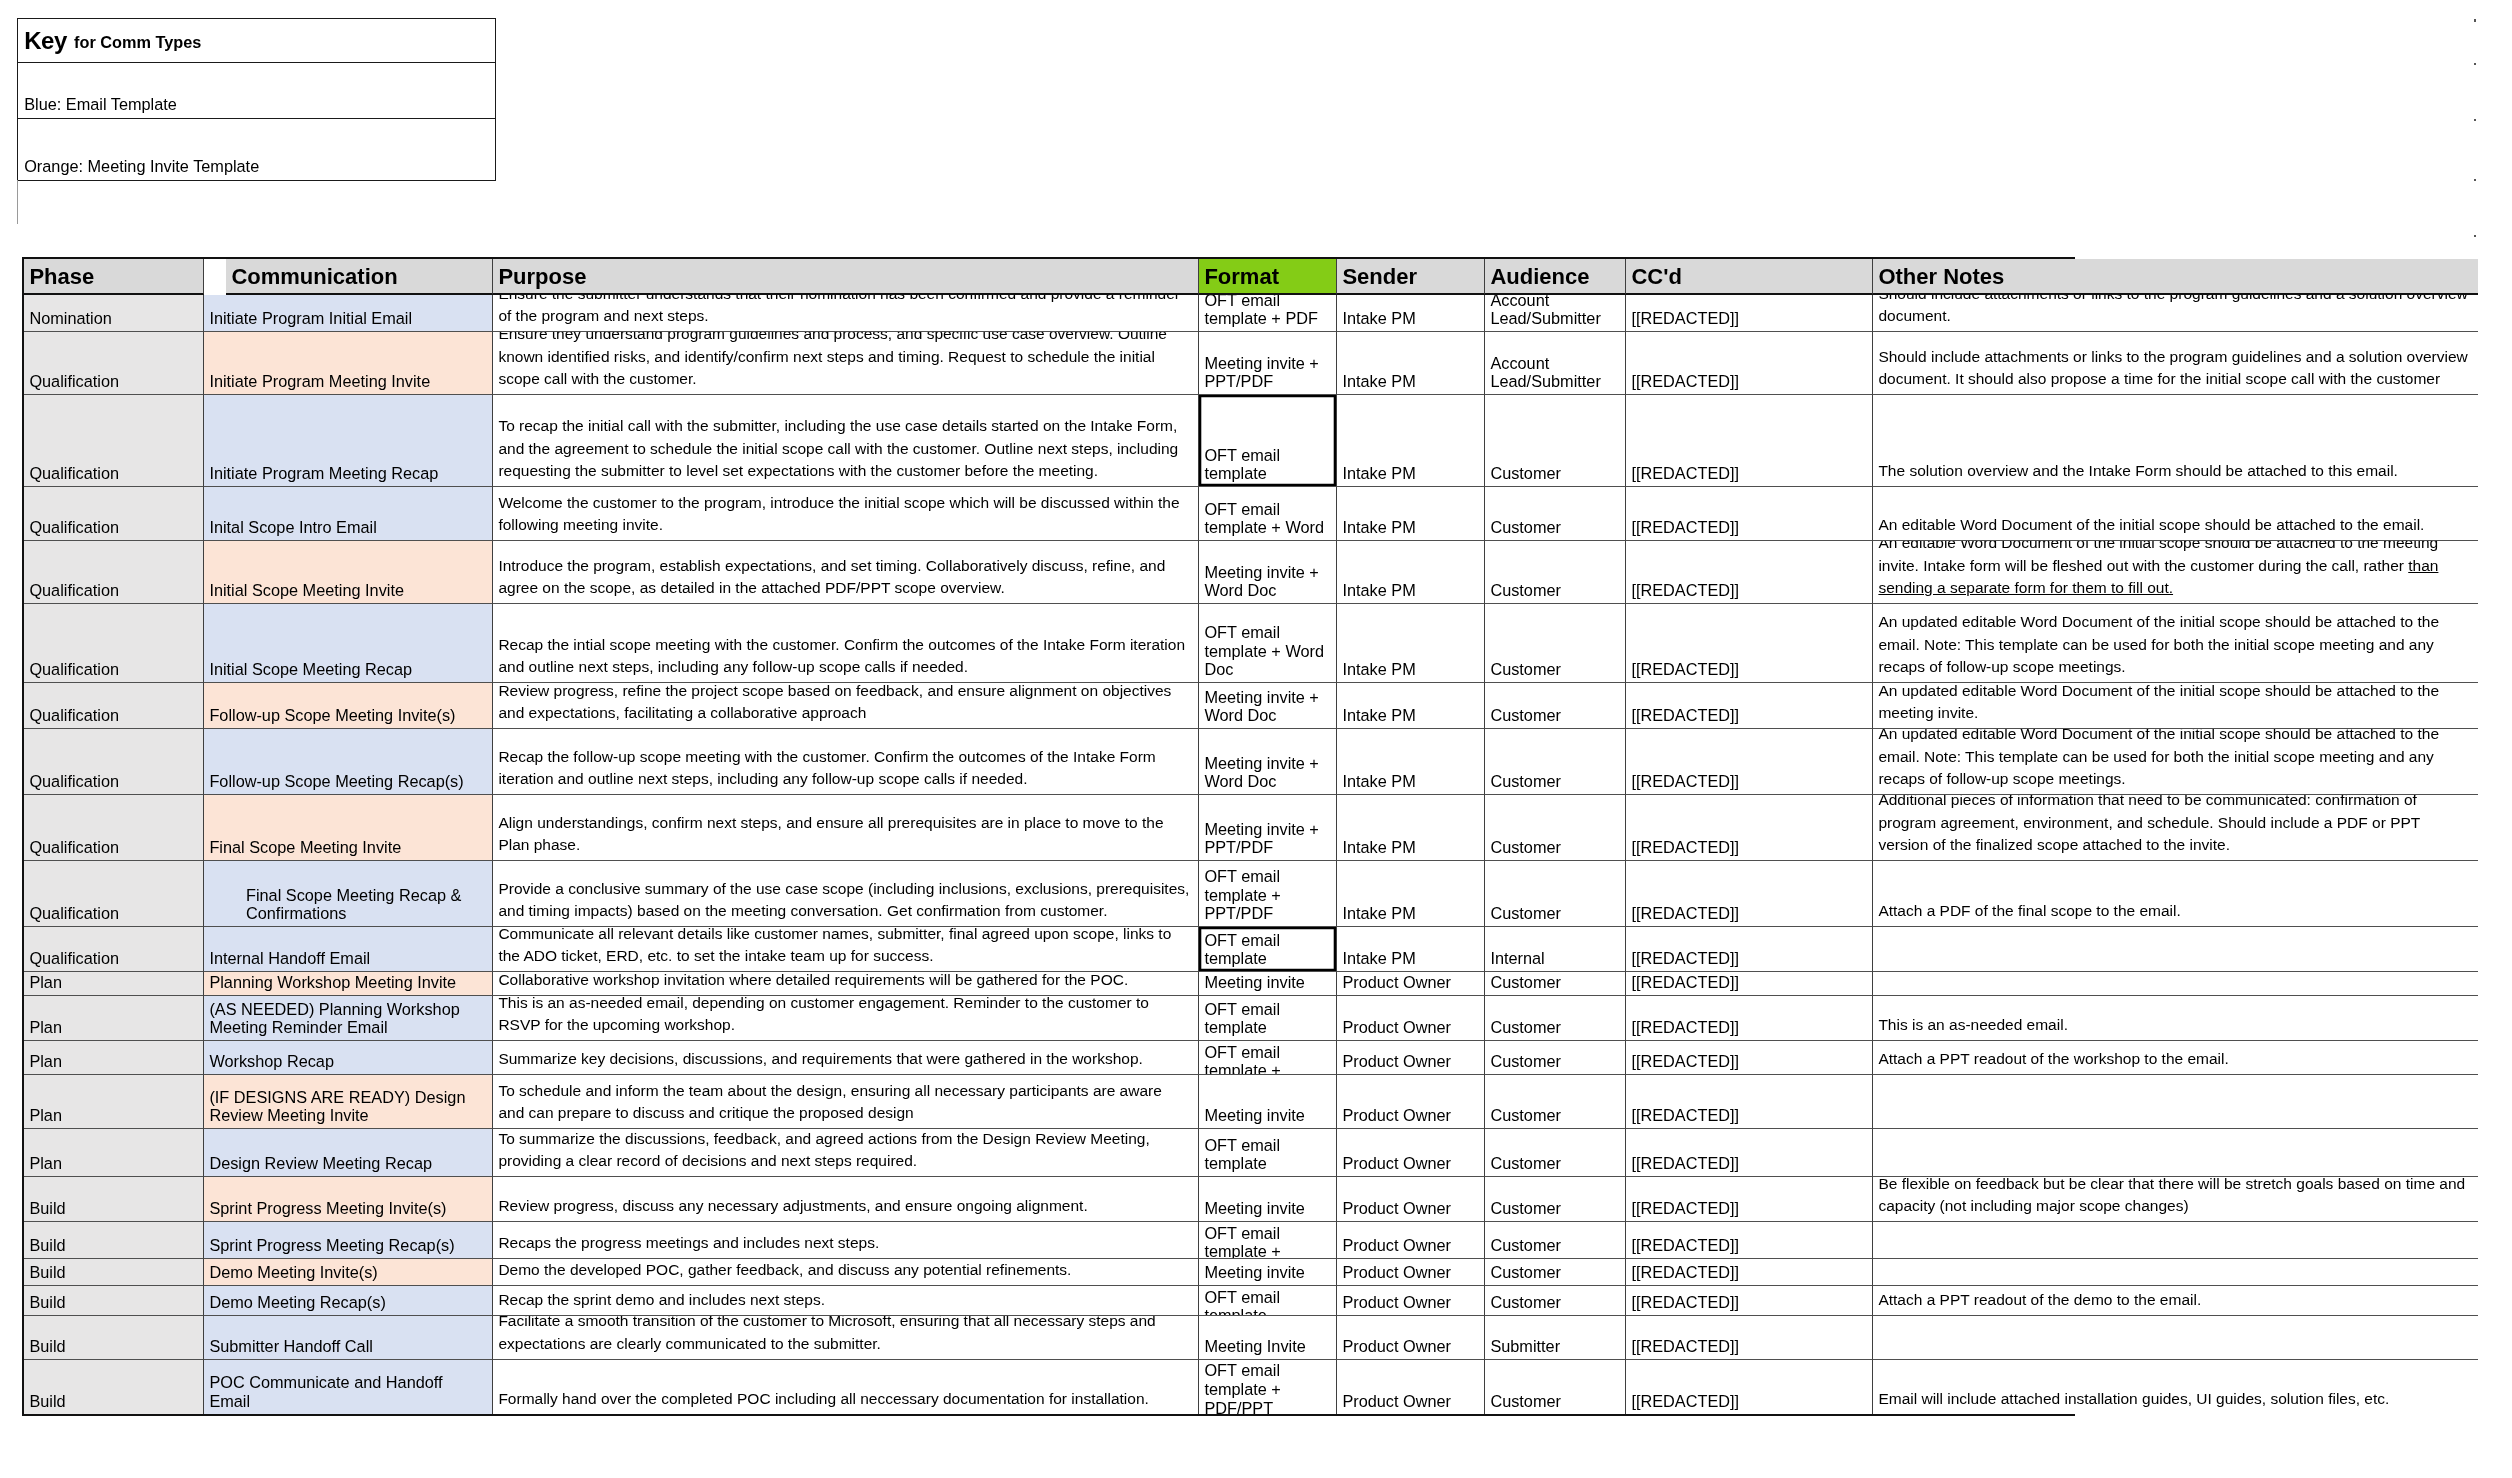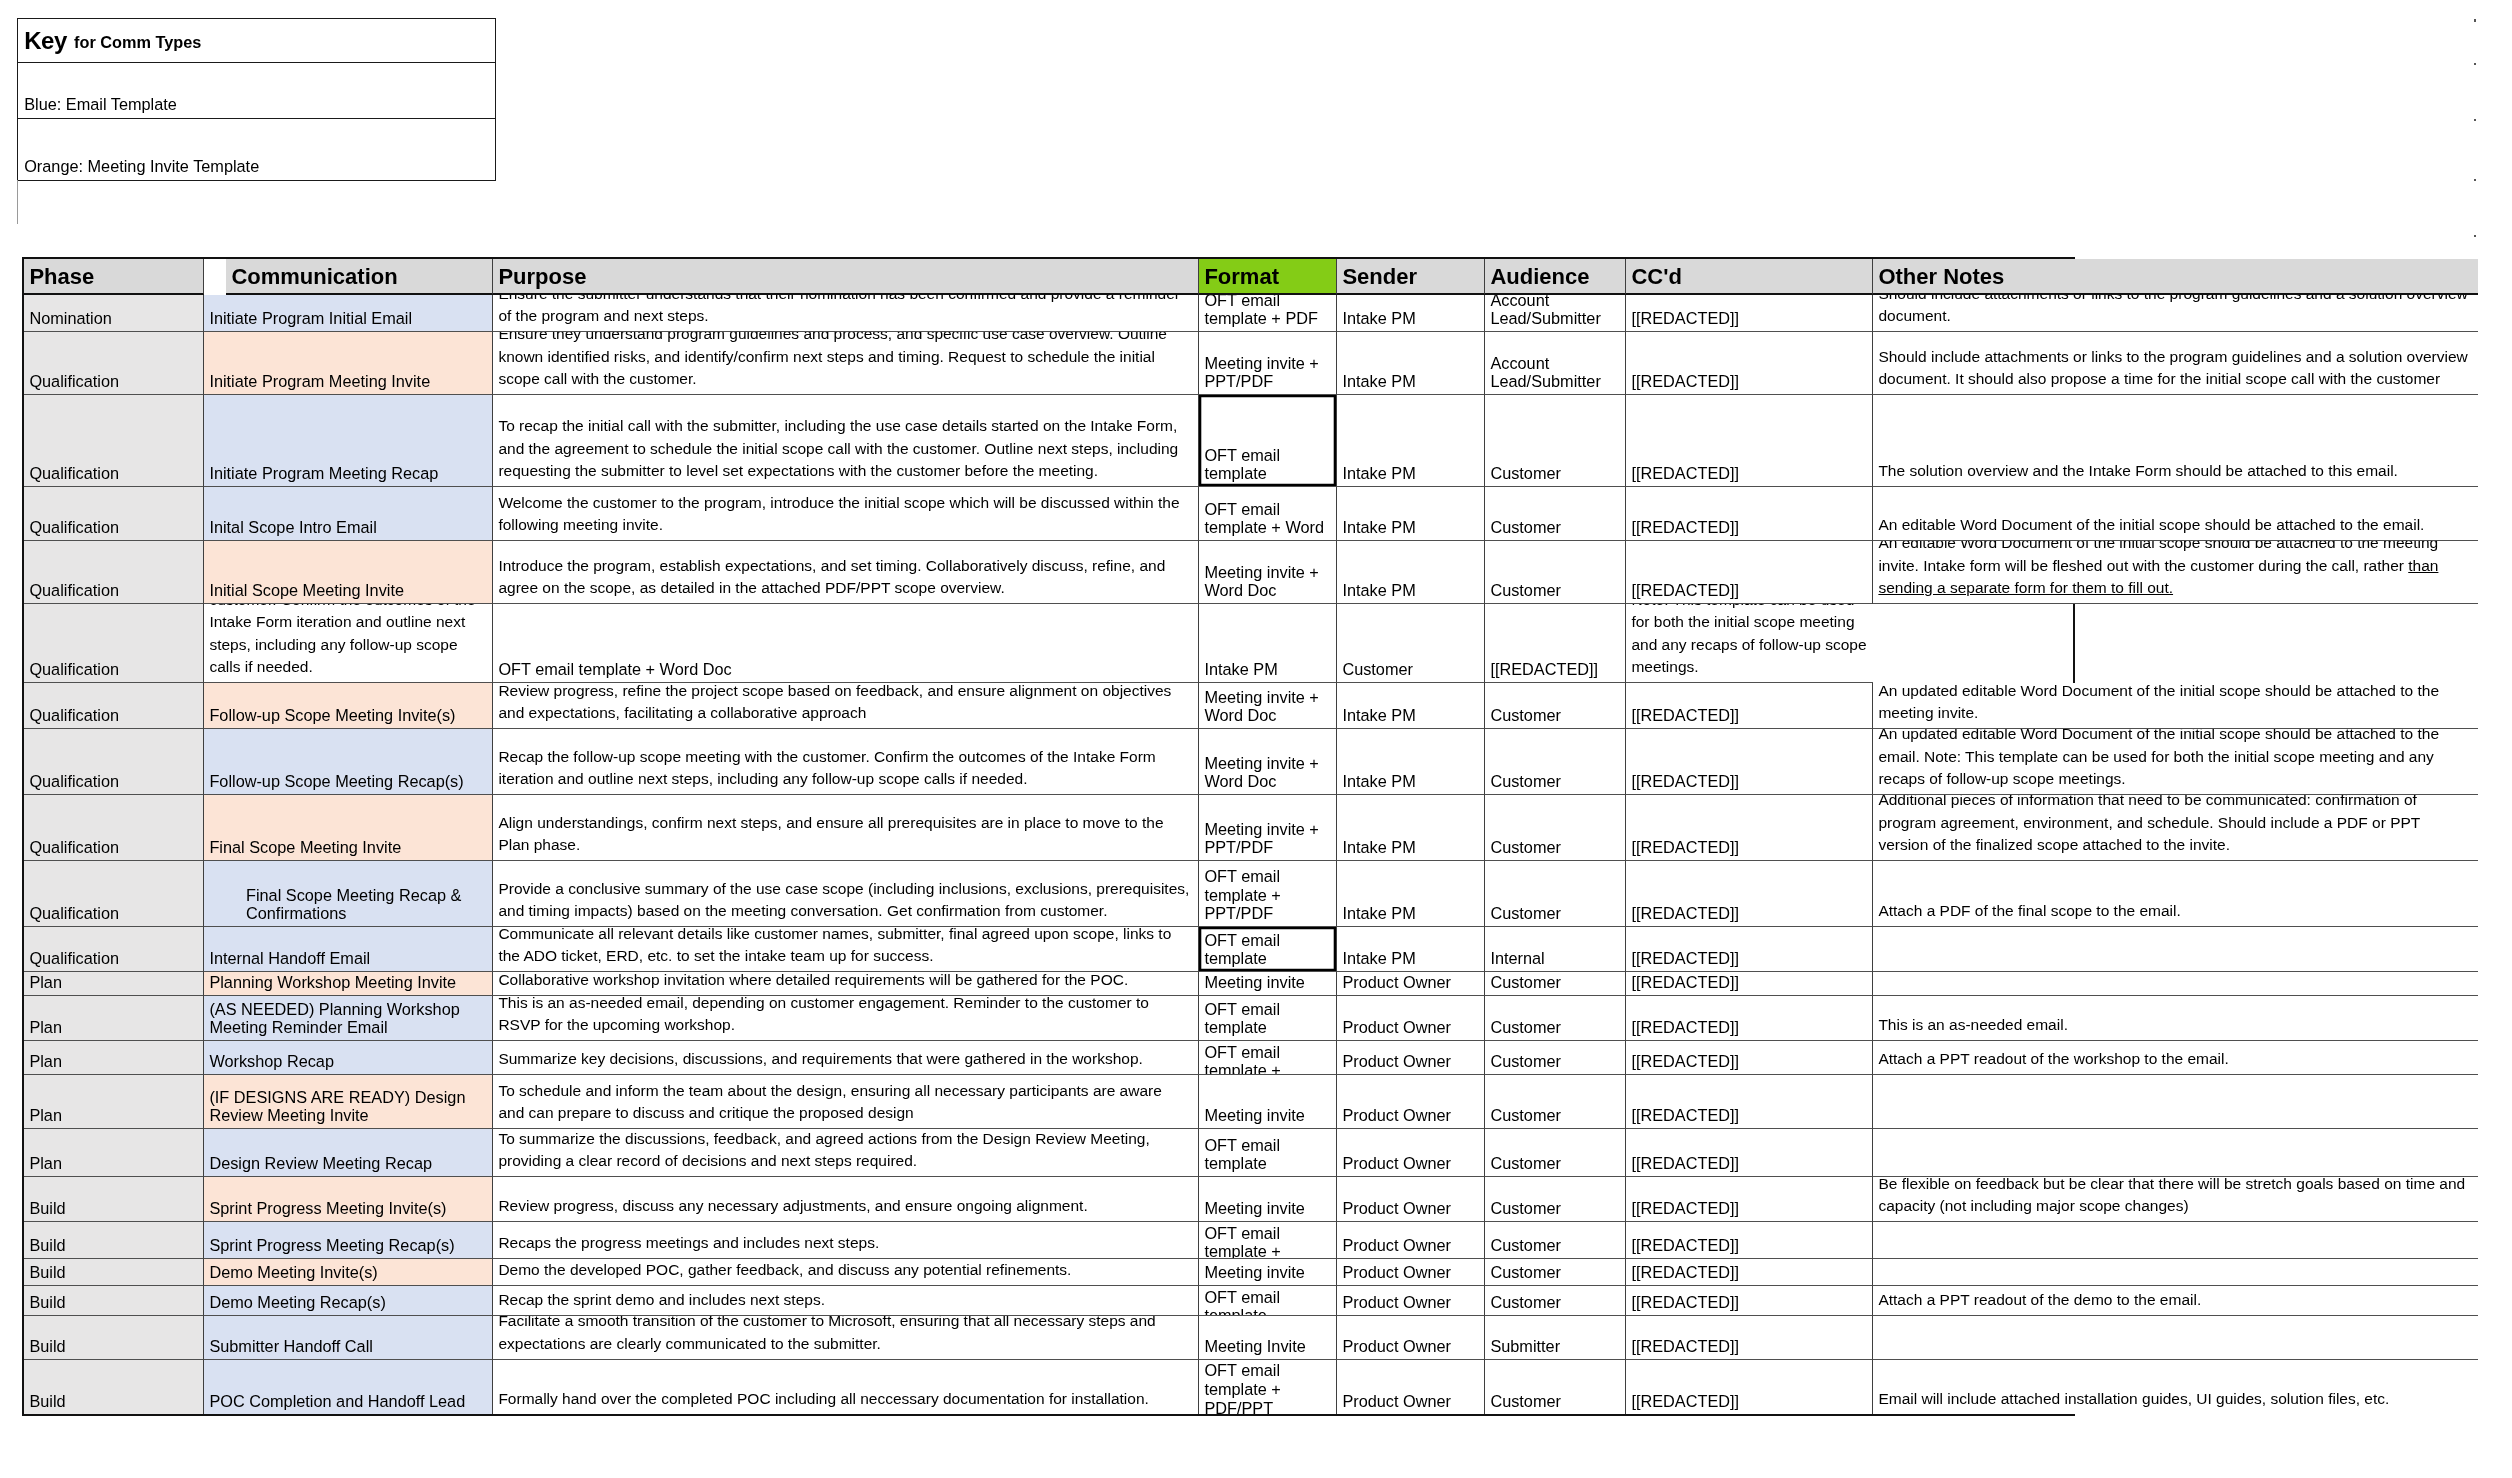--- a/index.html
+++ b/index.html
@@ -116,20 +116,21 @@
       <div class="cell">Meeting invite + Word Doc</div>
       <div class="cell">Intake PM</div>
       <div class="cell">Customer</div>
       <div class="cell">[[REDACTED]]</div>
       <div class="cell notes">
         <div><span>An editable Word Document of the initial scope should be attached to the meeting invite. Intake form will be fleshed out with the customer during the call, rather </span><span class="underline">than sending a separate form for them to fill out.</span></div>
       </div>
     </div>
     <div class="row" style="grid-template-columns: 180px 289px 706px 138px 148px 141px 247px 605px; height: 79px;">
       <div class="cell" style="background: rgb(231, 230, 230);">Qualification</div>
+      <div class="cell" style="background: rgb(217, 225, 242);">Initial Scope Meeting Recap</div>
       <div class="cell purpose">Recap the intial scope meeting with the customer. Confirm the outcomes of the Intake Form iteration and outline next steps, including any follow-up scope calls if needed.</div>
       <div class="cell">OFT email template + Word Doc</div>
       <div class="cell">Intake PM</div>
       <div class="cell">Customer</div>
       <div class="cell">[[REDACTED]]</div>
       <div class="cell notes">
         <div><span>An updated editable Word Document of the initial scope should be attached to the email. Note: This template can be used for both the initial scope meeting and any recaps of follow-up scope meetings.</span><span class="underline"></span></div>
       </div>
     </div>
     <div class="row" style="grid-template-columns: 180px 289px 706px 138px 148px 141px 247px 605px; height: 46px;">
@@ -307,21 +308,21 @@
       <div class="cell">Meeting Invite</div>
       <div class="cell">Product Owner</div>
       <div class="cell">Submitter</div>
       <div class="cell">[[REDACTED]]</div>
       <div class="cell notes">
         <div><span></span><span class="underline"></span></div>
       </div>
     </div>
     <div class="row" style="grid-template-columns: 180px 289px 706px 138px 148px 141px 247px 605px; height: 54px;">
       <div class="cell" style="background: rgb(231, 230, 230);">Build</div>
-      <div class="cell" style="background: rgb(217, 225, 242);">POC Completion and Handoff Lead</div>
+      <div class="cell" style="background: rgb(217, 225, 242);">POC Communicate and Handoff Email</div>
       <div class="cell purpose">Formally hand over the completed POC including all neccessary documentation for installation.</div>
       <div class="cell clip">OFT email template + PDF/PPT</div>
       <div class="cell">Product Owner</div>
       <div class="cell">Customer</div>
       <div class="cell">[[REDACTED]]</div>
       <div class="cell notes">
         <div><span>Email will include attached installation guides, UI guides, solution files, etc.</span><span class="underline"></span></div>
       </div>
     </div>
   </div>

